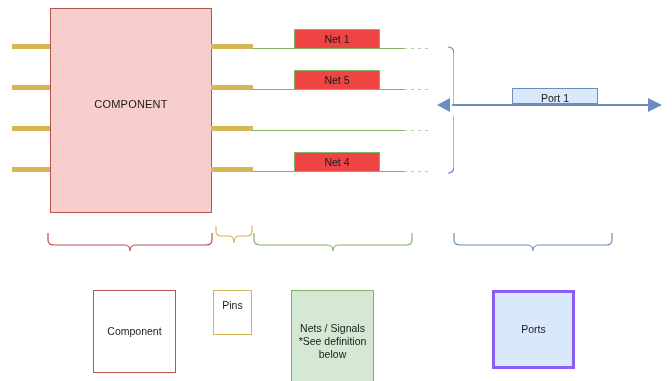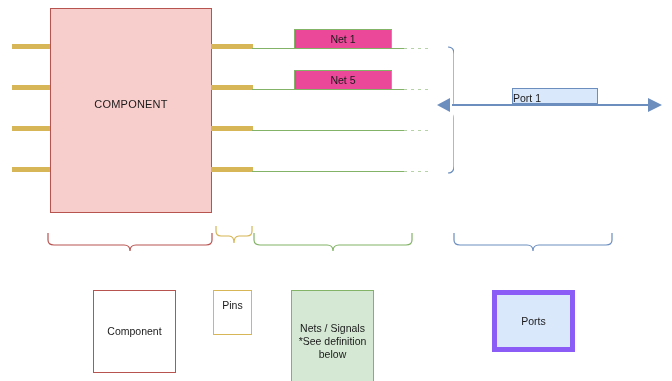--- a/index.html
+++ b/index.html
@@ -44,23 +44,23 @@
   
   .pin {
     height: 5px;
     background: #d6b656;
   }
   .pin-left  { left: 12px;  width: 40px; }
   .pin-right { left: 211px; width: 42px; }
 
   
   .net-box {
-    width: 98px;
+    width: 86px;
     height: 20px;
-    background: #ec4899;
+    background: #ef4444;
     border: 1px solid #82b366;
     box-sizing: border-box;
     font-size: 10.5px;
     line-height: 18px;
     text-align: center;
     color: #1a1a1a;
     left: 294px;
   }
   
   .net-line {
@@ -86,21 +86,21 @@
   .port-box {
     left: 512px;
     top: 88px;
     width: 86px;
     height: 16px;
     background: #dae8fc;
     border: 1px solid #6c8ebf;
     box-sizing: border-box;
     font-size: 10.5px;
     line-height: 18px;
-    text-align: left;
+    text-align: center;
     color: #1a1a1a;
   }
 
   
   .legend-brace { top: 232px; }
   .legend-brace.pins-brace { top: 225px; }
 
   
   .legend-box {
     box-sizing: border-box;
@@ -120,22 +120,22 @@
     left: 213px; top: 290px; width: 39px; height: 45px;
     background: #ffffff; border: 1px solid #d6b656;
     align-items: flex-start; padding-top: 8px;
   }
   .legend-nets {
     left: 291px; top: 290px; width: 83px; height: 103px;
     background: #d5e8d4; border: 1px solid #82b366;
     padding: 0 0;
   }
   .legend-ports {
-    left: 492px; top: 290px; width: 83px; height: 62px;
-    background: #dae8fc; border: 5px solid #8b5cf6;
+    left: 492px; top: 290px; width: 83px; height: 79px;
+    background: #dae8fc; border: 3px solid #8b5cf6;
   }
   .legend-nets span { display: block; }
 </style>
 </head>
 <body>
 
 <div id="canvas">
 
   <div class="abs pin pin-left" style="top:44px"></div>
   <div class="abs pin pin-left" style="top:85px"></div>
@@ -154,20 +154,21 @@
   <div class="abs net-line-dotted" style="top:48px"></div>
   <div class="abs net-line" style="top:89px"></div>
   <div class="abs net-line-dotted" style="top:89px"></div>
   <div class="abs net-line" style="top:130px"></div>
   <div class="abs net-line-dotted" style="top:130px"></div>
   <div class="abs net-line" style="top:171px"></div>
   <div class="abs net-line-dotted" style="top:171px"></div>
 
   <div class="abs net-box" style="top:29px">Net 1</div>
   <div class="abs net-box" style="top:70px">Net 5</div>
+  <div class="abs net-box" style="top:152px">Net 4</div>
 
   <svg class="abs net-brace" width="30" height="130" viewBox="0 0 30 130">
     <path d="M16 1 Q10 1 10 8 L10 56 Q10 63 3 64 Q10 65 10 72 L10 120 Q10 127 16 127" fill="none" stroke="#6c8ebf" stroke-width="1.2" transform="translate(20,0) scale(-1,1) translate(-20,0)"></path>
   </svg>
 
   <svg class="abs port-arrow" width="228" height="22" viewBox="0 0 228 22">
     <line x1="16" y1="11" x2="216" y2="11" stroke="#6c8ebf" stroke-width="2"></line>
     <polygon points="14,4 14,18 1,11" fill="#6c8ebf"></polygon>
     <polygon points="212,4 212,18 226,11" fill="#6c8ebf"></polygon>
   </svg>

